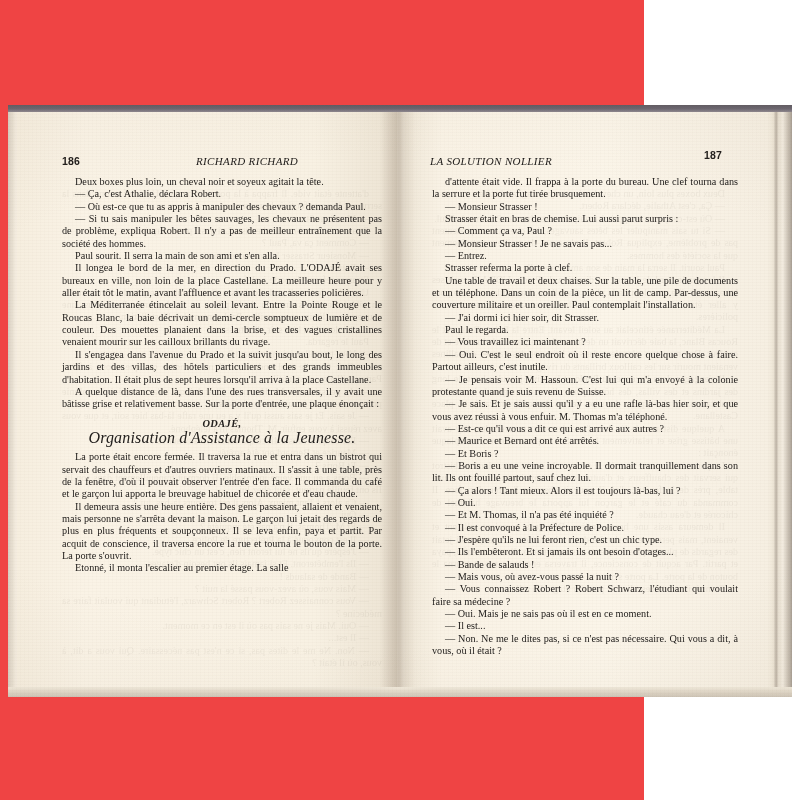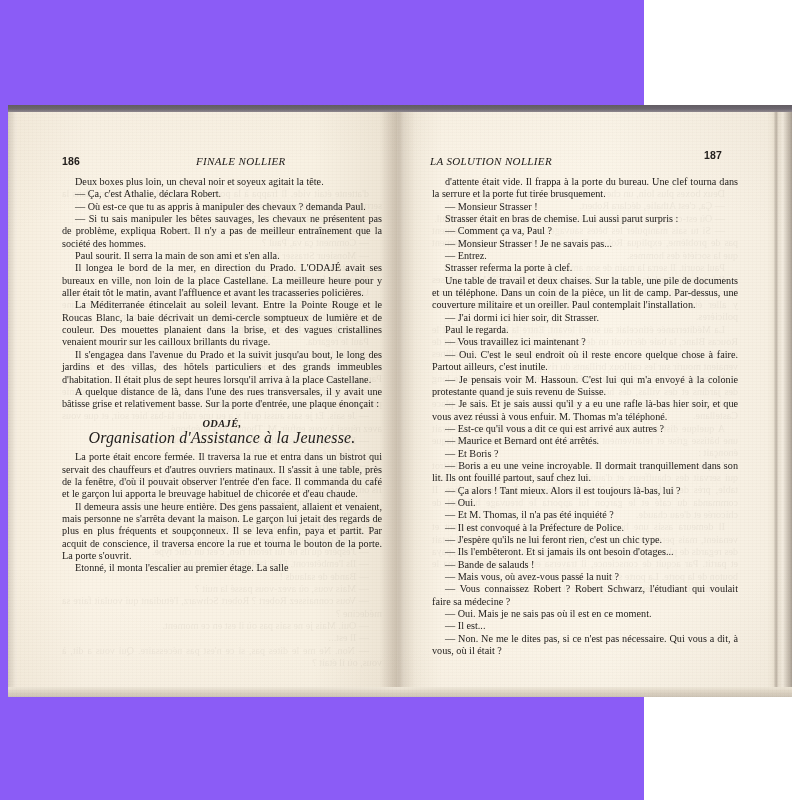--- a/index.html
+++ b/index.html
@@ -12,21 +12,21 @@
     width: 800px;
     height: 800px;
     overflow: hidden;
     font-family: "Liberation Serif", "DejaVu Serif", serif;
   }
 
   #scene {
     position: relative;
     width: 644px;
     height: 800px;
-    background: #8b5cf6;
+    background: #ef4444;
   }
 
   
   #book {
     position: absolute;
     left: 8px;
     top: 105px;
     width: 784px;
     height: 592px;
     background: #f6efe2;
@@ -210,21 +210,21 @@
     <div id="gutter"></div>
     <div id="left-edge"></div>
     <div id="right-edge"></div>
     <div id="book-bottom-edge"></div>
 
     <div id="grain"></div>
     <div id="vignette"></div>
   </div>
 
   <div class="folio" id="folio-left">186</div>
-  <div class="running-head" id="head-left">FINALE NOLLIER</div>
+  <div class="running-head" id="head-left">RICHARD RICHARD</div>
 
   <div class="running-head" id="head-right">LA SOLUTION NOLLIER</div>
   <div class="folio" id="folio-right">187</div>
 
   <div class="showthrough" id="ghost-left">
       <p style="text-indent: 13px; margin: 0px;">d'attente était vide. Il frappa à la porte du bureau. Une clef tourna dans la serrure et la porte fut tirée brusquement.</p>
       <p style="text-indent: 13px; margin: 0px;">— Monsieur Strasser !</p>
       <p style="text-indent: 13px; margin: 0px;">Strasser était en bras de chemise. Lui aussi parut surpris :</p>
       <p style="text-indent: 13px; margin: 0px;">— Comment ça va, Paul ?</p>
       <p style="text-indent: 13px; margin: 0px;">— Monsieur Strasser ! Je ne savais pas...</p>

